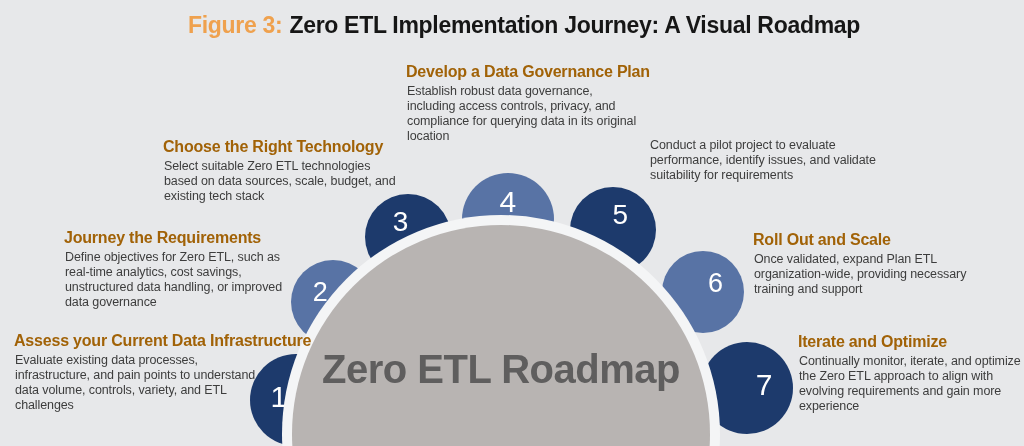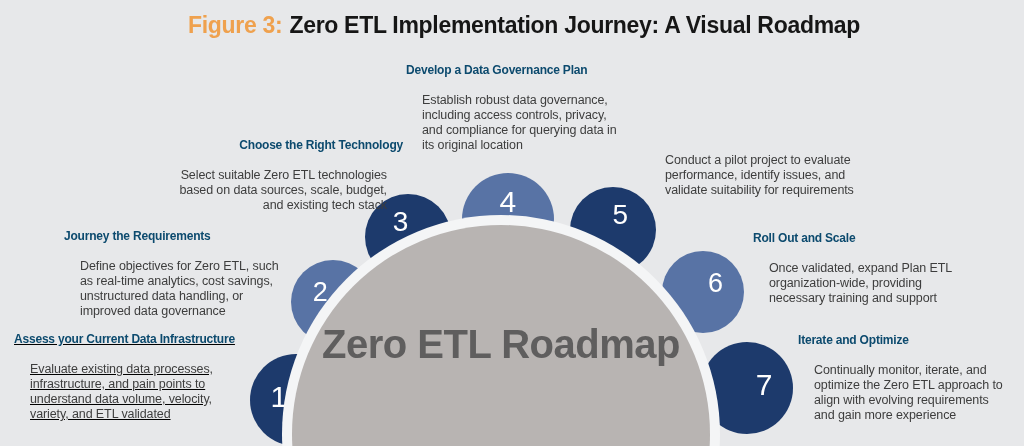--- a/index.html
+++ b/index.html
@@ -30,20 +30,21 @@
     position:absolute;border-radius:50%;
     background:#b8b4b2;
     z-index:3;
   }
   .center-label{
     position:absolute;z-index:4;
     text-align:center;
     font-size:40px;font-weight:bold;letter-spacing:-0.5px;
     color:#5f5e5e;
     white-space:nowrap;
+    margin-top:25px;
   }
   
   .step-circle{
     position:absolute;border-radius:50%;
     z-index:1;
   }
   .step-circle.navy{background:#1d3a6c;}
   .step-circle.slate{background:#5873a5;}
   .step-number{
     position:absolute;
@@ -51,26 +52,26 @@
     font-weight:normal;
     transform:translate(-50%,-50%);
     line-height:1;
   }
   
   .step-text{
     position:absolute;z-index:5;
   }
   .step-text h3{
     margin:0 0 3px 0;
-    font-size:12px;font-weight:bold;letter-spacing:-0.2px;
-    color:#0c4a6e;
+    font-size:16px;font-weight:bold;letter-spacing:-0.2px;
+    color:#a16207;
     white-space:nowrap;
   }
   .step-text p{
-    margin:16px;
+    margin:1px;
     font-size:12.5px;line-height:1.2;letter-spacing:-0.1px;
     color:#3d3d3d;
   }
 </style>
 </head>
 <body>
 
 <div class="canvas">
 
   <div class="fig-title">
@@ -80,35 +81,35 @@
   <div class="ring" style="left:282px;top:215px;width:438px;height:438px;"></div>
 
   <div class="disc" style="left:292px;top:225px;width:418px;height:418px;"></div>
 
   <div class="center-label" style="left:201px;top:322px;width:600px;">Zero ETL Roadmap</div>
 
   <div id="steps-root">
       <div class="step-circle navy" style="left: 250px; top: 354px; height: 92px; width: 92px;">
         <span class="step-number" style="left: 28.7622px; top: 43.1002px; font-size: 30px;">1</span>
       </div>
-      <div class="step-text" style="left: 14px; top: 332px; width: 252px; text-decoration: underline;">
+      <div class="step-text" style="left: 14px; top: 332px; width: 252px;">
         <h3>Assess your Current Data Infrastructure</h3>
-        <p>Evaluate existing data processes, infrastructure, and pain points to understand data volume, velocity, variety, and ETL validated</p>
+        <p>Evaluate existing data processes, infrastructure, and pain points to understand data volume, controls, variety, and ETL challenges</p>
       </div>
       <div class="step-circle slate" style="left: 291px; top: 260px; height: 84px; width: 84px;">
         <span class="step-number" style="left: 29.2753px; top: 32.3666px; font-size: 27px;">2</span>
       </div>
       <div class="step-text" style="left: 64px; top: 229px; width: 240px;">
         <h3>Journey the Requirements</h3>
         <p>Define objectives for Zero ETL, such as real-time analytics, cost savings, unstructured data handling, or improved data governance</p>
       </div>
       <div class="step-circle navy" style="left: 365px; top: 194px; height: 86px; width: 86px;">
         <span class="step-number" style="left: 35.5468px; top: 28.4589px; font-size: 28px;">3</span>
       </div>
-      <div class="step-text" style="left: 163px; top: 138px; width: 240px; text-align: right;">
+      <div class="step-text" style="left: 163px; top: 138px; width: 240px;">
         <h3>Choose the Right Technology</h3>
         <p>Select suitable Zero ETL technologies based on data sources, scale, budget, and existing tech stack</p>
       </div>
       <div class="step-circle slate" style="left: 462px; top: 173px; height: 92px; width: 92px;">
         <span class="step-number" style="left: 45.8389px; top: 28.5207px; font-size: 30px;">4</span>
       </div>
       <div class="step-text" style="left: 406px; top: 63px; width: 236px;">
         <h3>Develop a Data Governance Plan</h3>
         <p>Establish robust data governance, including access controls, privacy, and compliance for querying data in its original location</p>
       </div>

